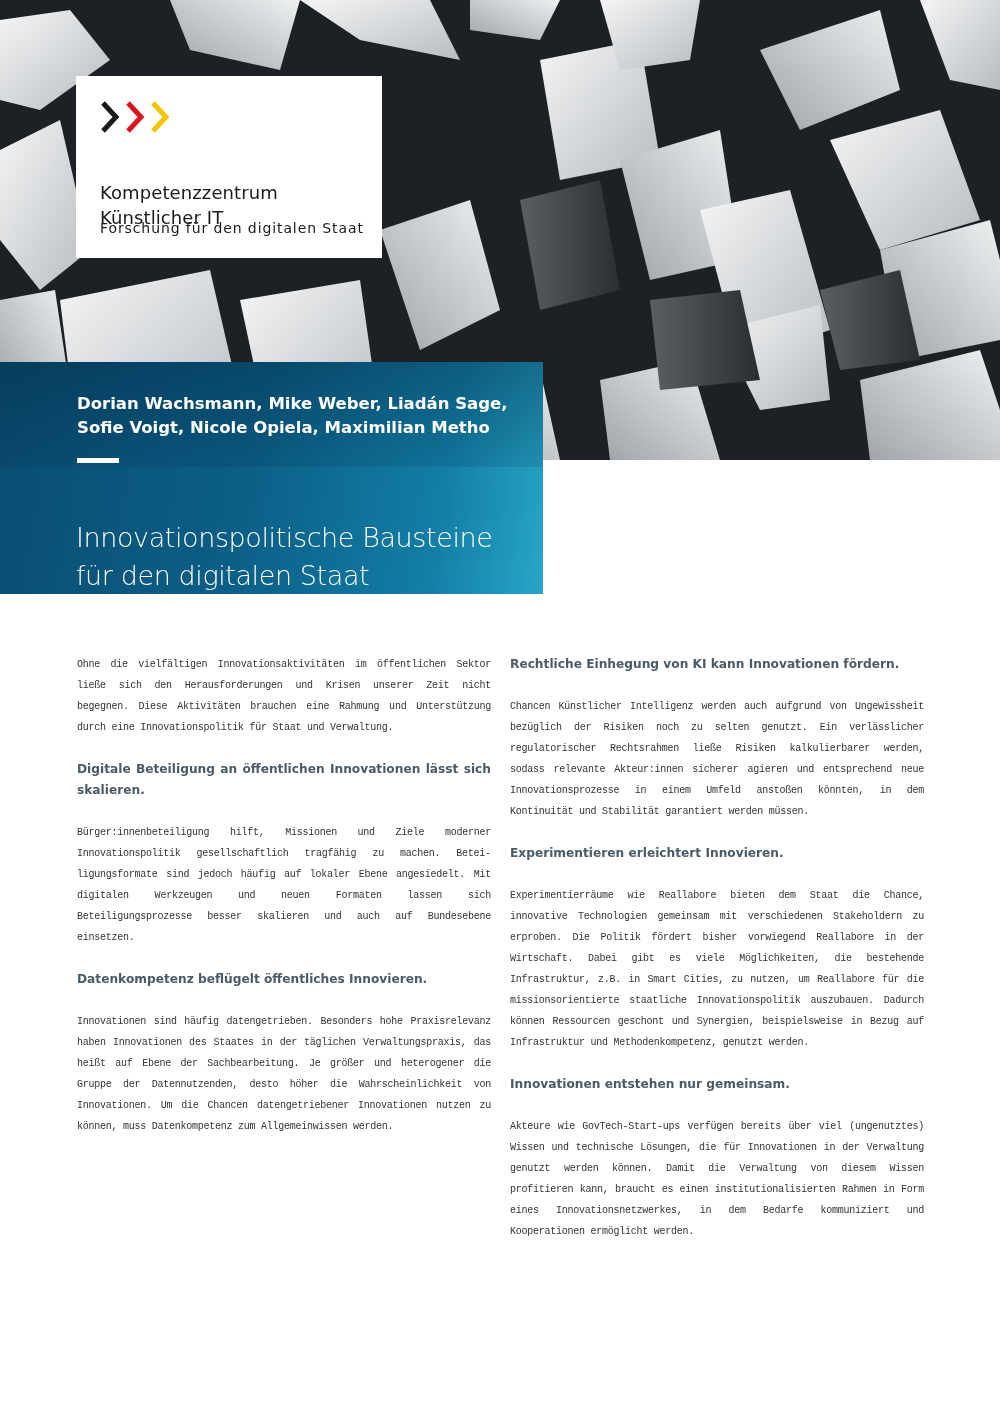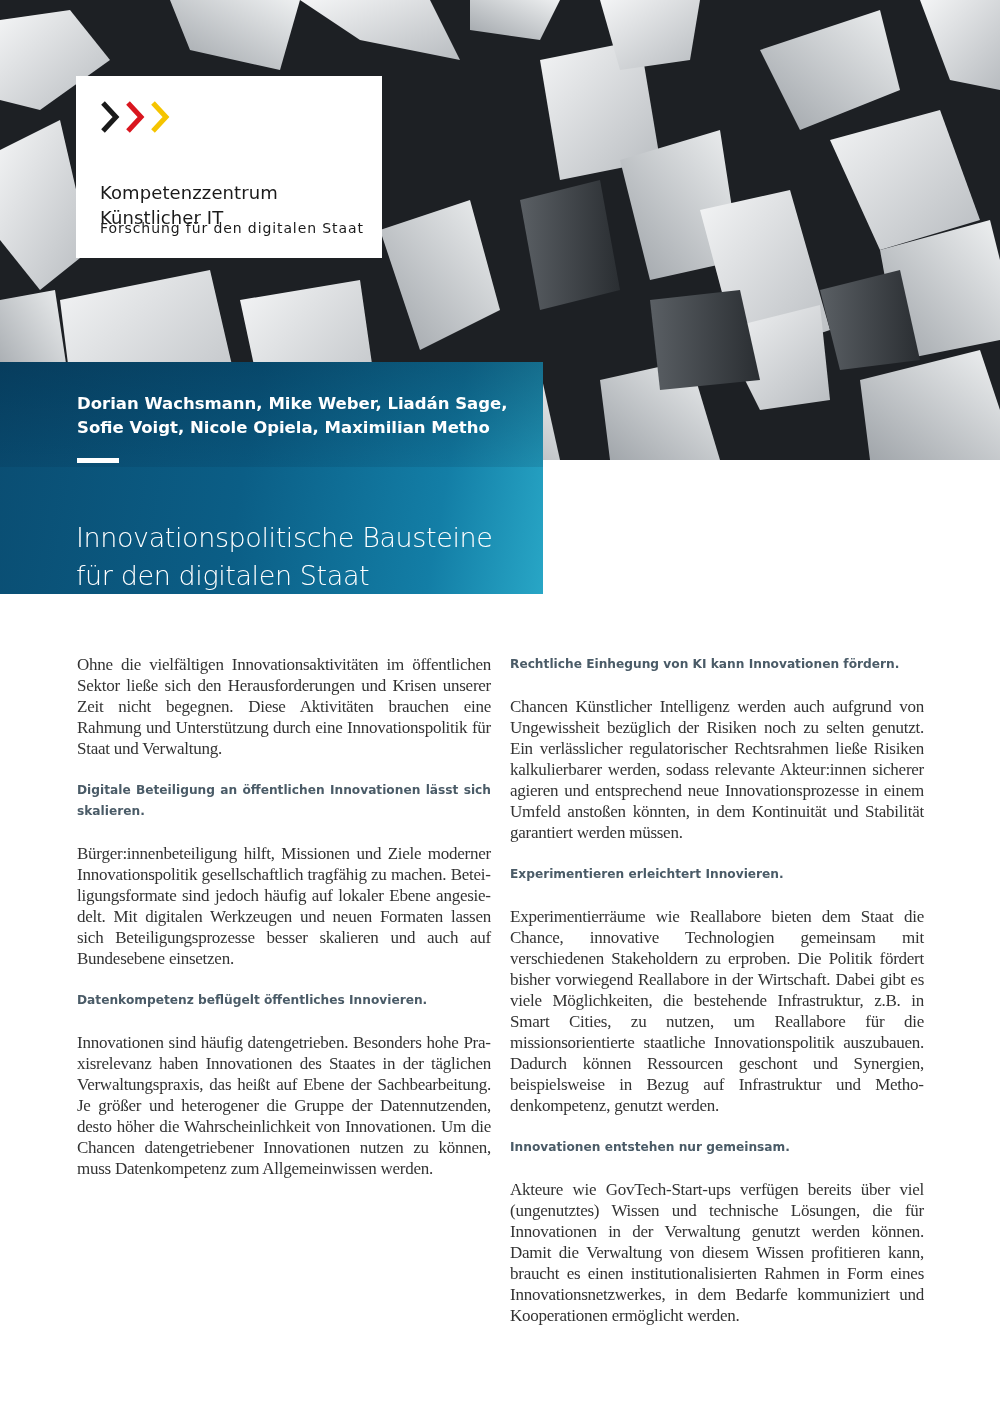--- a/index.html
+++ b/index.html
@@ -58,21 +58,21 @@
   
   .col { position: absolute; top: 654px; width: 414px; }
   .col-left { left: 77px; }
   .col-right { left: 510px; }
   .section { margin-bottom: 21px; }
   .section h2 {
     font-family: "DejaVu Sans", sans-serif; font-weight: bold; font-size: 12.2px; line-height: 21px;
     color: #4a5b67; text-align: justify; margin-bottom: 21px;
   }
   .section p {
-    font-family: Liberation Serif, serif; font-size: 17px; line-height: 21px; color: #333333;
+    font-family: Liberation Mono, monospace; font-size: 10px; line-height: 21px; color: #333333;
     text-align: justify; hyphens: manual; letter-spacing: -0.25px;
   }
 </style>
 </head>
 <body>
 
 <div class="hero">
   <svg viewBox="0 0 1000 460" preserveAspectRatio="none">
     <defs>
       <linearGradient id="w1" x1="0" y1="0" x2="1" y2="1">

